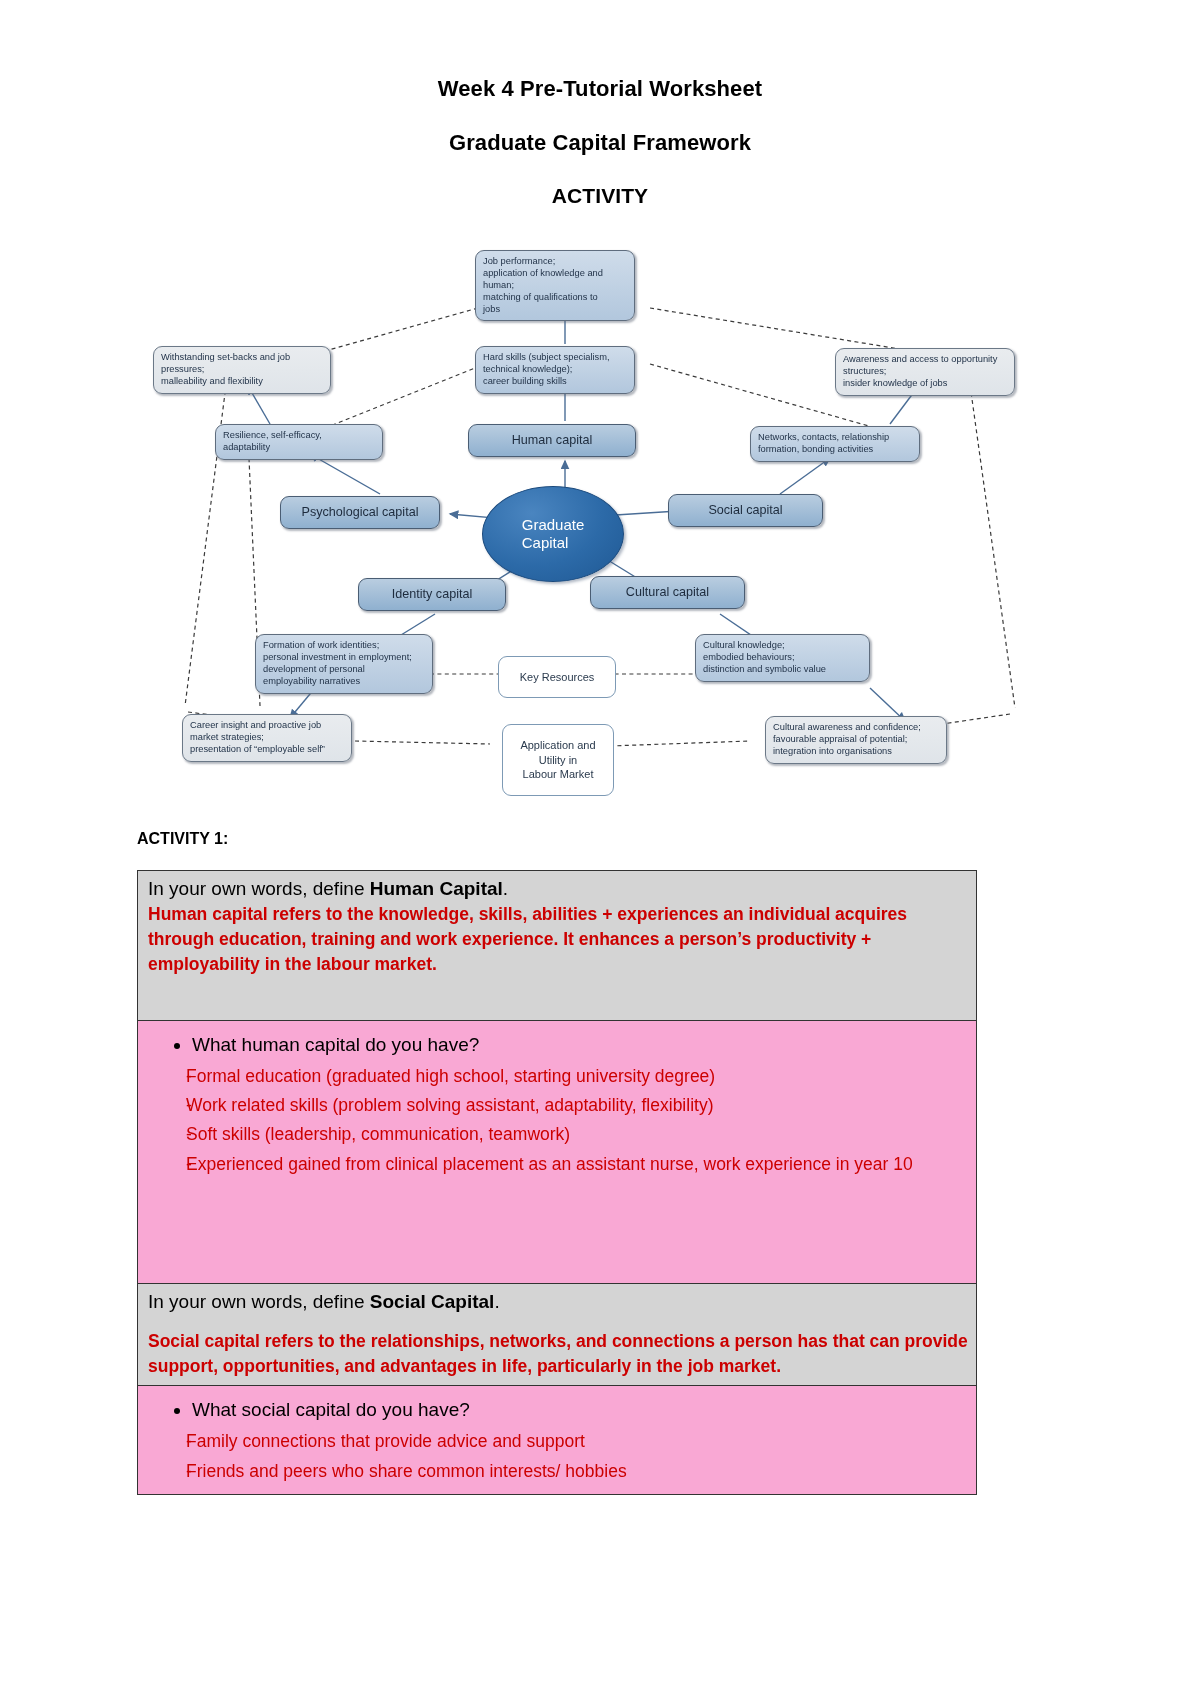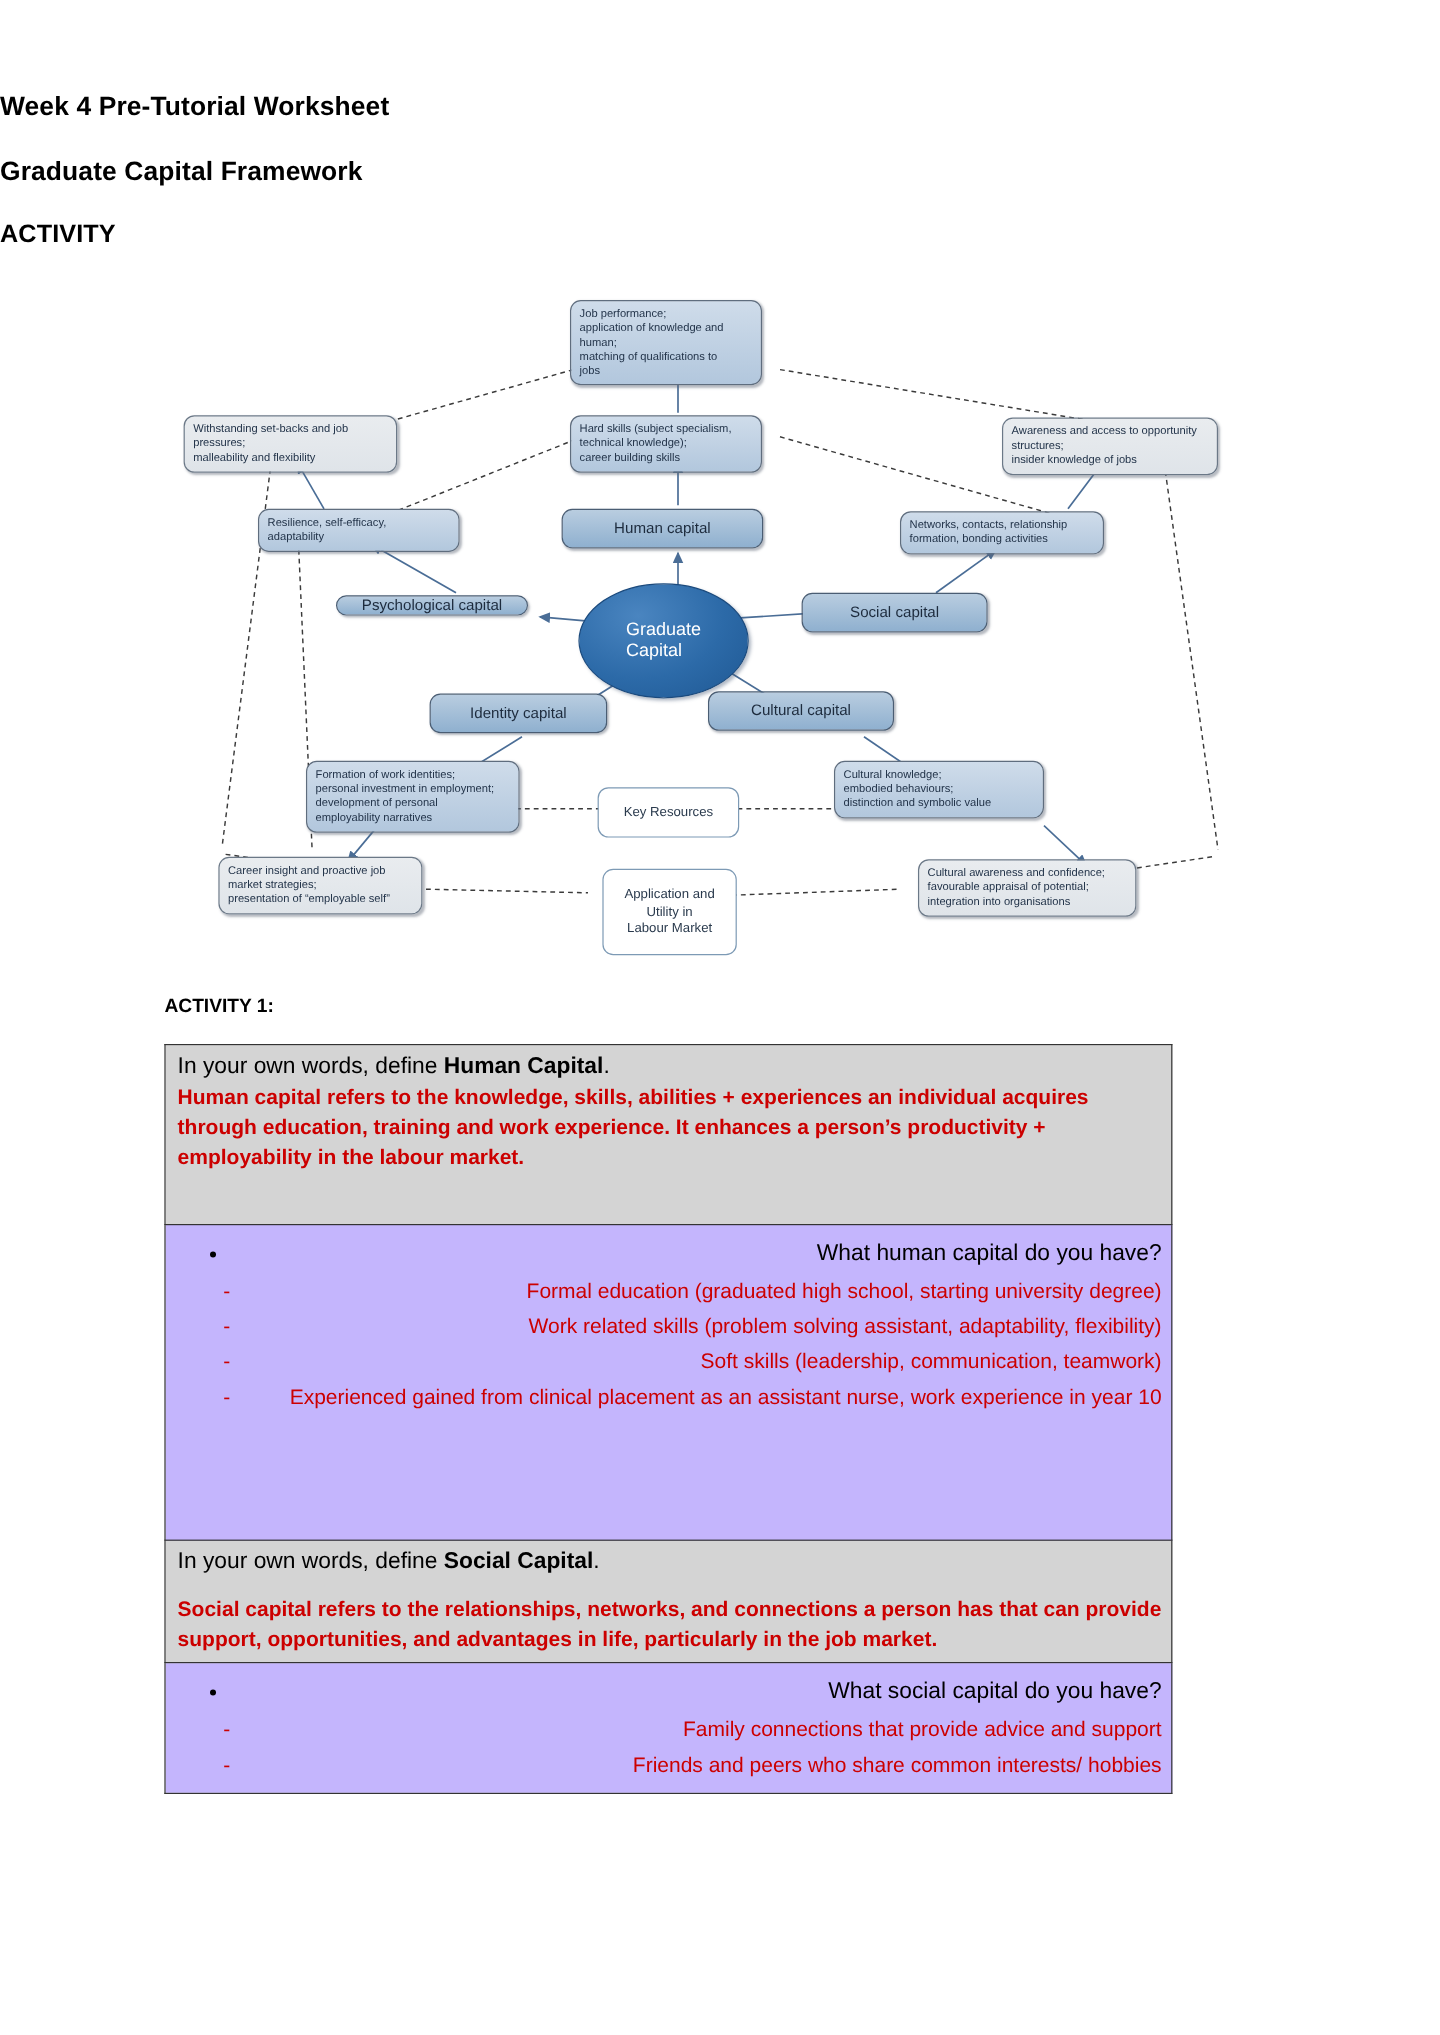--- a/index.html
+++ b/index.html
@@ -9,21 +9,21 @@
     background:#ffffff;
     font-family:"Liberation Sans", sans-serif;
     color:#000;
     overflow:hidden;
     position:relative;
   }
   .page { position:relative; width:1200px; height:1696px; padding:0; }
 
   
   .doc-title {
-    text-align:left; font-weight:bold; font-size:22px;
+    text-align:center; font-weight:bold; font-size:22px;
     letter-spacing:0.1px;
   }
   #title1 { position:absolute; left:0; top:76px; width:1200px; }
   #title2 { position:absolute; left:0; top:130px; width:1200px; }
   #title3 { position:absolute; left:0; top:184px; width:1200px; font-size:21px; }
 
   
   .diagram { position:absolute; left:130px; top:236px; width:940px; height:580px; }
   .diagram svg { position:absolute; left:0; top:0; }
 
@@ -87,21 +87,21 @@
   .wstable {
     position:absolute; left:137px; top:870px; width:840px;
     border-collapse:collapse;
   }
   .wstable td {
     border:1.3px solid #333;
     vertical-align:top;
     padding:6px 8px 6px 10px;
   }
   .cell-grey { background:#d4d4d4; }
-  .cell-white { background:#c4b5fd;text-align:right; }
+  .cell-white { background:#f9a8d4; }
   .q {
     font-size:19px; color:#000; line-height:1.3;
   }
   .q b { font-weight:bold; }
   .ans {
     font-size:17.5px; color:#cc0000; line-height:1.45; font-weight:bold;
   }
   ul.bullets { margin:6px 0 2px 0; padding-left:44px; }
   ul.bullets li { font-size:19px; color:#000; line-height:1.3; }
   .dashlist { margin:6px 0 0 0; padding:0; list-style:none; }
@@ -205,21 +205,21 @@
       <div>adaptability</div>
     </div>
 
     <div class="node mid" style="left:338px; top:188px; width:168px; height:33px;">Human capital</div>
 
     <div class="node" style="left:620px; top:190px; width:170px;">
       <div>Networks, contacts, relationship</div>
       <div>formation, bonding activities</div>
     </div>
 
-    <div class="node mid" style="left:150px; top:260px; width:160px; height:17px;">Psychological capital</div>
+    <div class="node mid" style="left:150px; top:260px; width:160px; height:33px;">Psychological capital</div>
 
     <div class="center-oval">
       <div>
         <div>Graduate</div>
         <div>Capital</div>
       </div>
     </div>
     <style>
       .center-oval { left:352px; top:250px; }
     </style>

